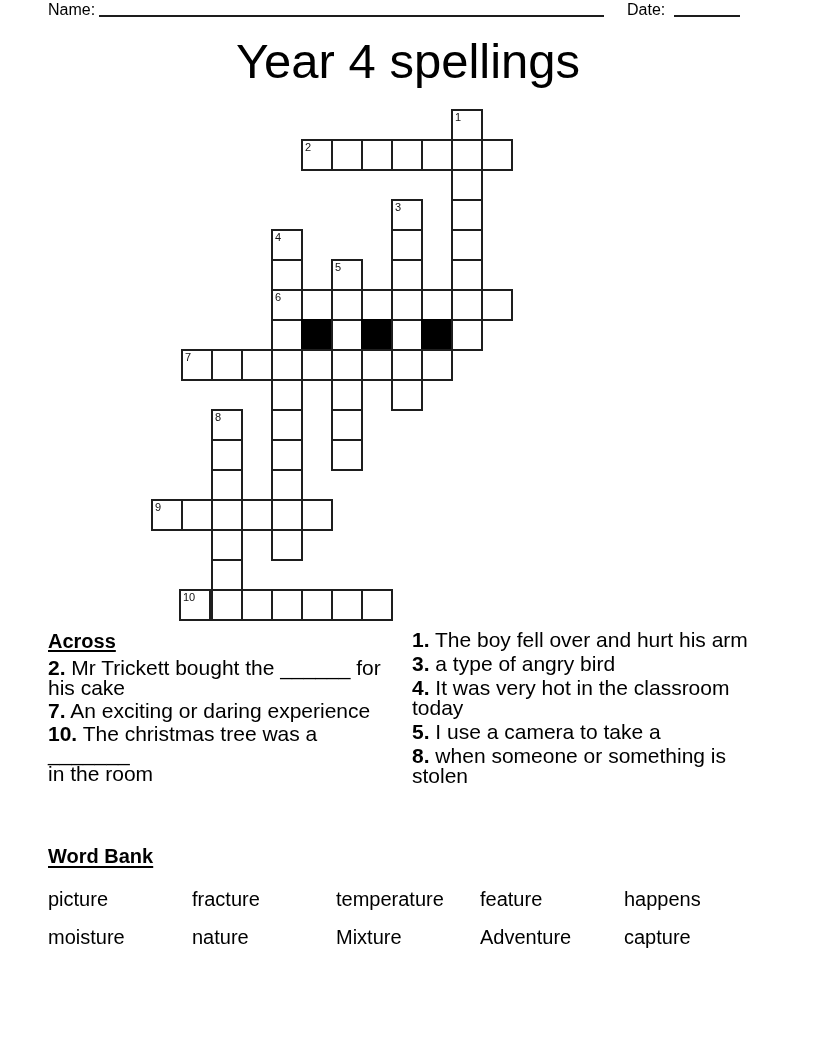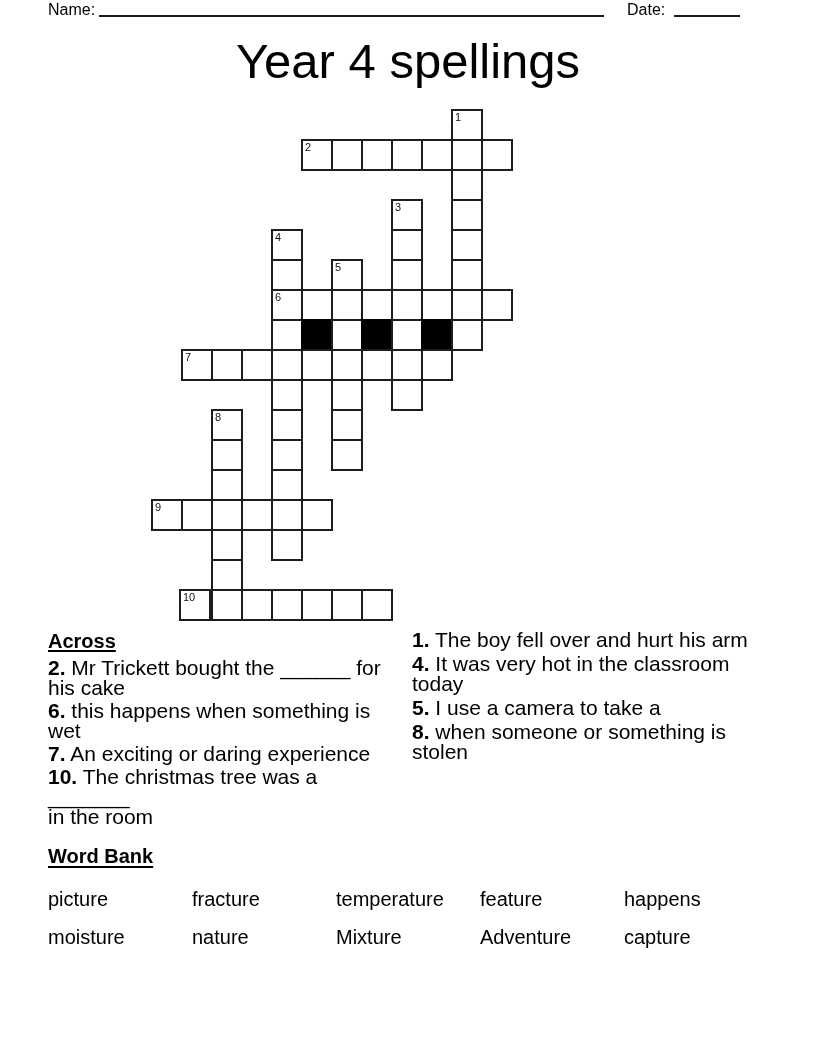--- a/index.html
+++ b/index.html
@@ -142,29 +142,28 @@
       <div class="cell" style="left: 119px; top: 479px;"></div>
       <div class="cell" style="left: 149px; top: 479px;"></div>
       <div class="cell" style="left: 179px; top: 479px;"></div>
       <div class="cell" style="left: 209px; top: 479px;"></div>
     </div>
 
   <div class="clues-col" id="across-col">
     <div class="clue-heading">Across</div>
     <div class="clue"><span class="num">2.</span> <span class="txt">Mr Trickett bought the ______ for
 his cake</span></div>
-    <div class="clue"><span class="num">6.</span> <span class="txt">this happens when something is
-wet</span></div>
     <div class="clue"><span class="num">7.</span> <span class="txt">An exciting or daring experience</span></div>
     <div class="clue"><span class="num">10.</span> <span class="txt">The christmas tree was a _______
 in the room</span></div>
   </div>
 
   <div class="clues-col" id="down-col">
     <div class="clue"><span class="num">1.</span> <span class="txt">The boy fell over and hurt his arm</span></div>
+    <div class="clue"><span class="num">3.</span> <span class="txt">a type of angry bird</span></div>
     <div class="clue"><span class="num">4.</span> <span class="txt">It was very hot in the classroom
 today</span></div>
     <div class="clue"><span class="num">5.</span> <span class="txt">I use a camera to take a</span></div>
     <div class="clue"><span class="num">8.</span> <span class="txt">when someone or something is
 stolen</span></div>
   </div>
 
   <div class="wb-heading">Word Bank</div>
   <div class="wordbank">
     <span class="wb-word">picture</span>

